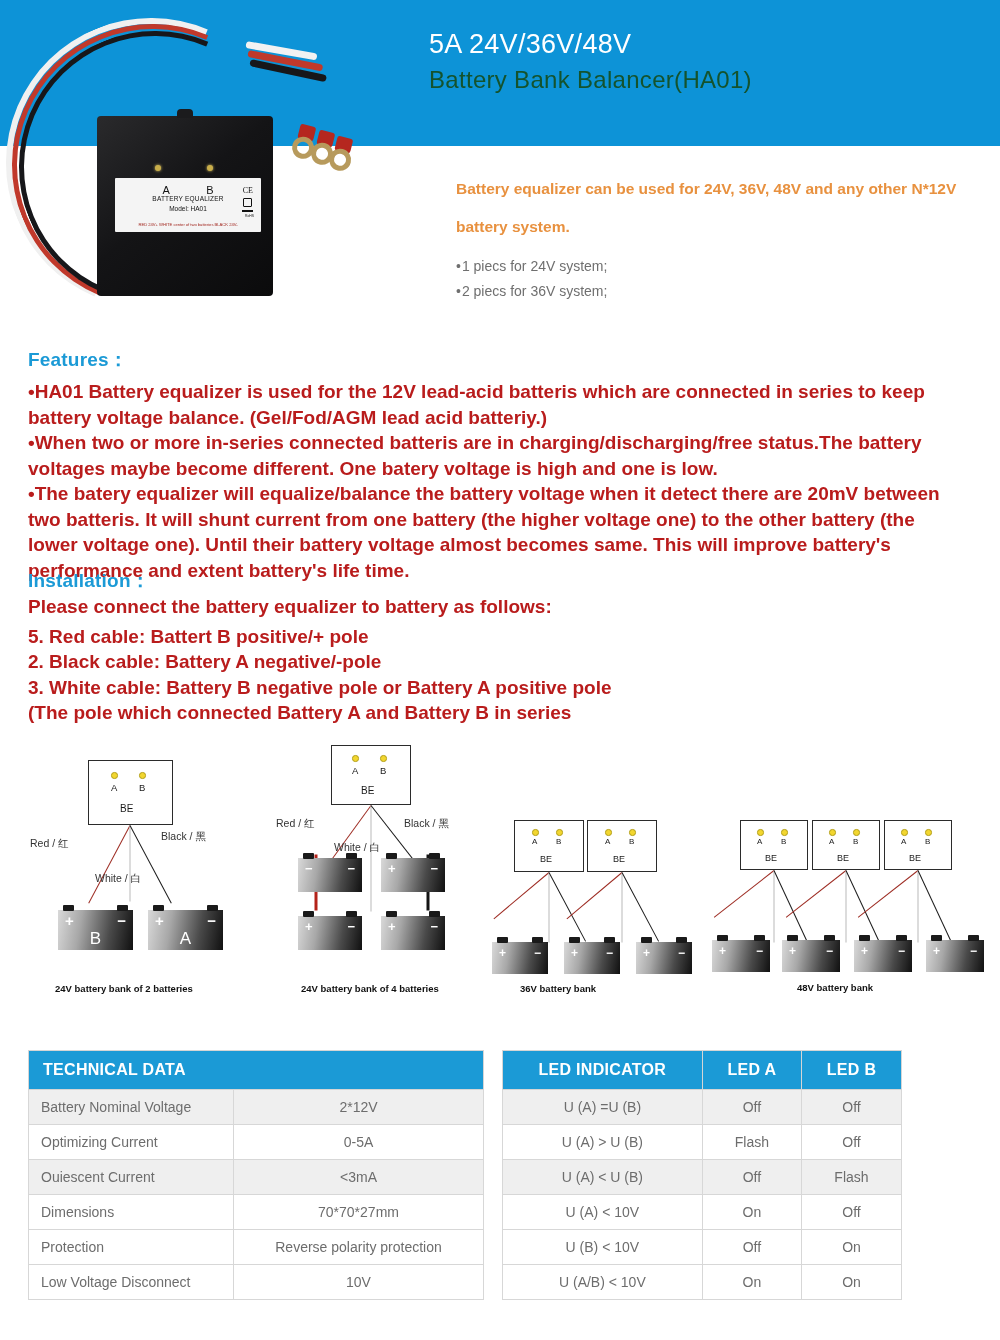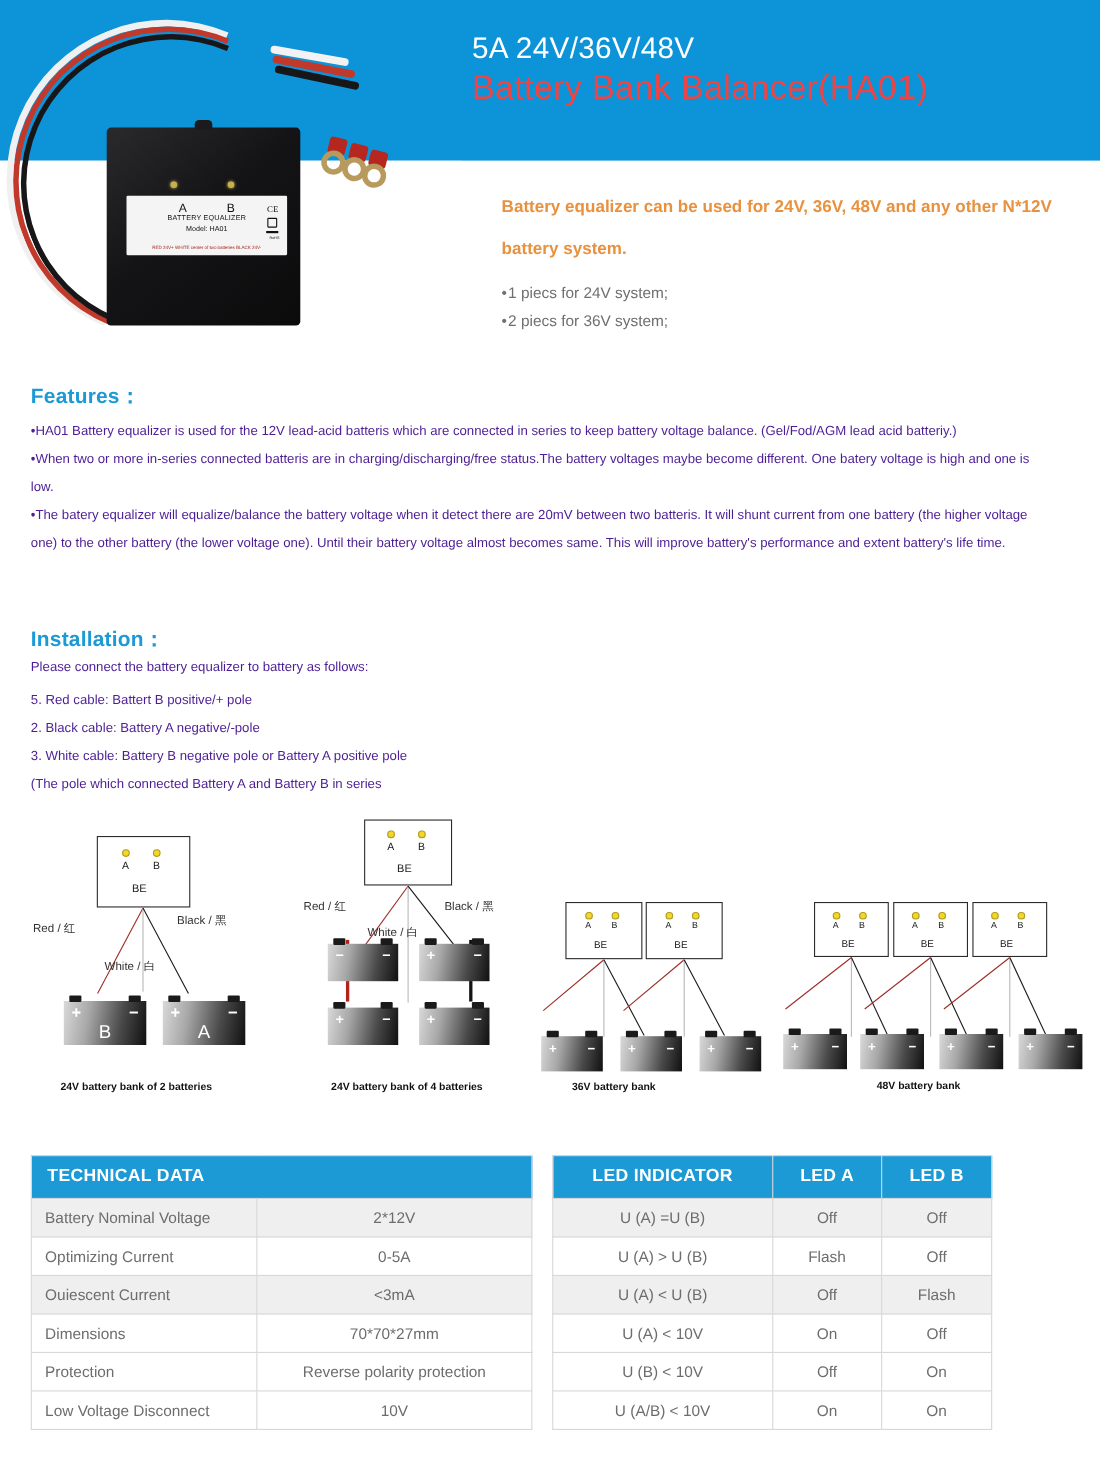--- a/index.html
+++ b/index.html
@@ -15,21 +15,21 @@
   
   .header-band {
     position: absolute; left: 0; top: 0; width: 1000px; height: 146px;
     background: #0d93d7;
   }
   .header-text { position: absolute; left: 429px; top: 26px; }
   .header-text .line1 {
     font-size: 27px; color: #ffffff; letter-spacing: .3px; line-height: 36px;
   }
   .header-text .line2 {
-    font-size: 31px; color: #ef4444; letter-spacing: .3px; line-height: 36px;
+    font-size: 24px; color: #14532d; letter-spacing: .3px; line-height: 36px;
   }
 
   
   .photo {
     position: absolute; left: 0; top: 0; width: 420px; height: 338px;
     overflow: hidden;
   }
   .photo-bg-blue { position: absolute; left:0; top:0; width:420px; height:146px; background:#0d93d7; }
   .photo-bg-white { position: absolute; left:0; top:146px; width:420px; height:192px; background:#fff; }
 
@@ -125,21 +125,21 @@
   .hero-bullets { margin-top: 8px; }
   .hero-bullets li {
     list-style: none; font-size: 14px; color: #6f6f6f; line-height: 25px;
   }
   .hero-bullets li::before { content: "\2022"; margin-right: 1px; }
 
   
   .section-title {
     font-size: 19px; font-weight: bold; color: #1b9ad6; letter-spacing: .2px;
   }
-  .body-text { font-size: 12px; color: #4c1d95; line-height: 25.5px; }
+  .body-text { font-size: 19px; color: #b91c1c; line-height: 25.5px; font-weight: bold; }
 
   #features-block { position: absolute; left: 28px; top: 347px; width: 930px; }
   #features-list { margin-top: 6px; }
   #features-list li { list-style: none; }
   #features-list li::before { content: "\2022"; }
 
   #install-block { position: absolute; left: 28px; top: 568px; width: 700px; }
   #install-list { margin-top: 4px; }
   #install-list li { list-style: none; }
 

